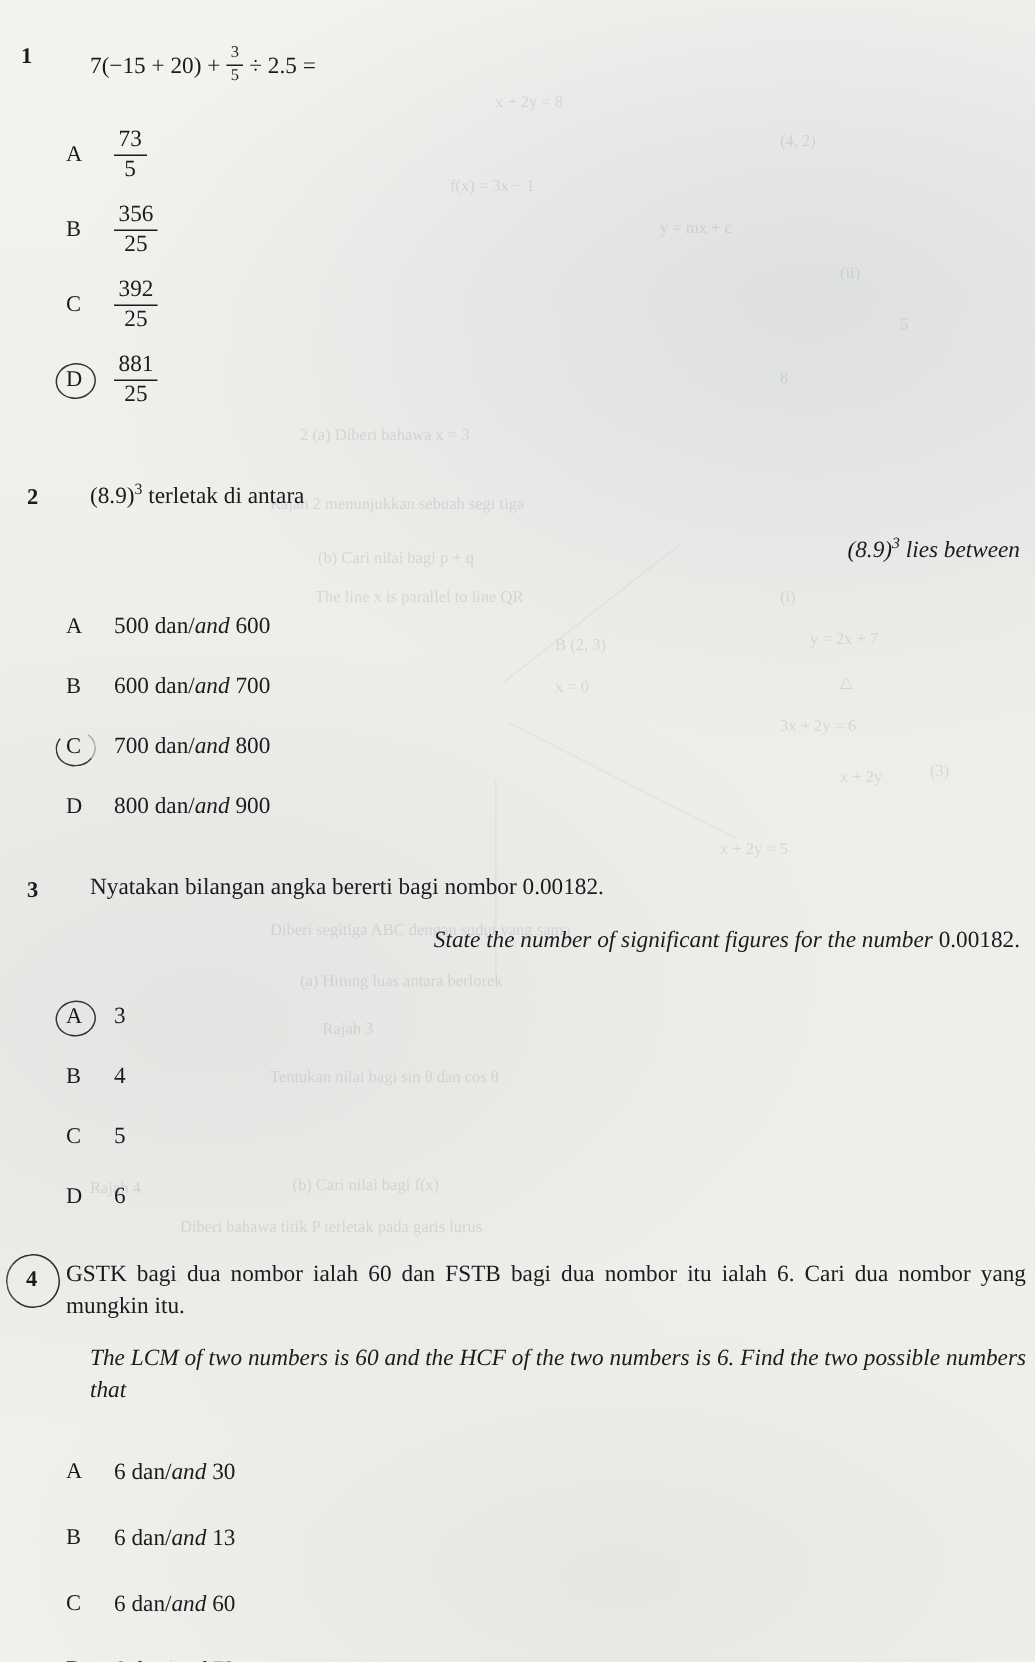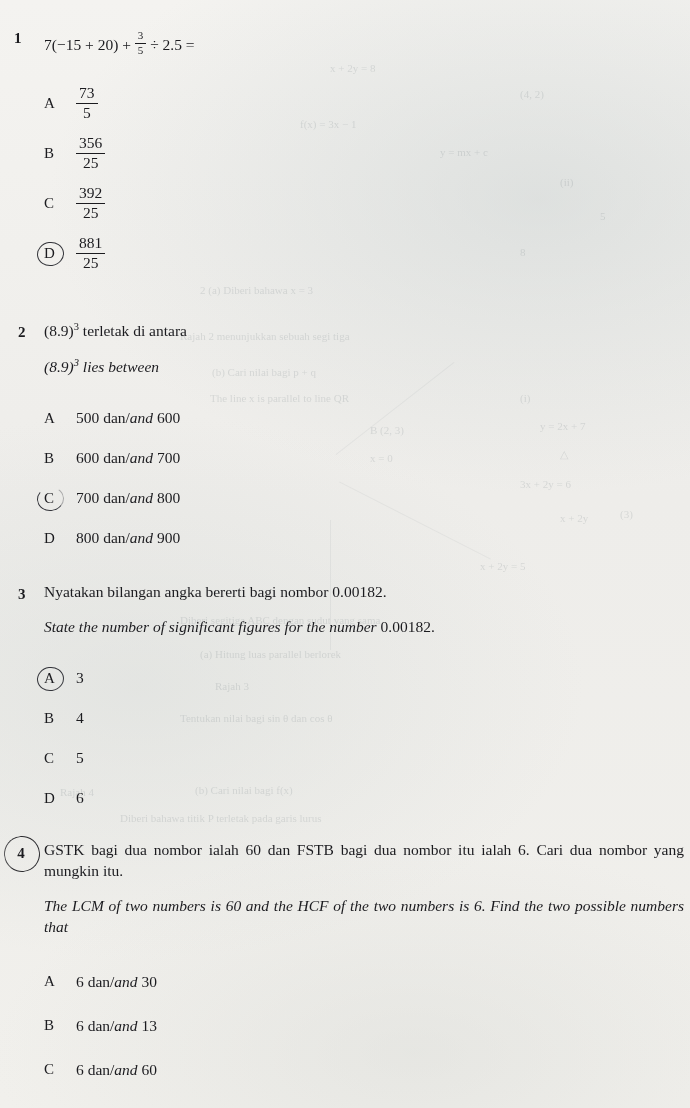--- a/index.html
+++ b/index.html
@@ -70,28 +70,29 @@
     position: absolute;
     left: 4px;
     width: 34px;
     height: 34px;
     border: 1.3px solid #2a2a2e;
     border-radius: 50%;
     border-left-color: rgba(42,42,46,0.85);
     transform: rotate(-6deg);
   }
   .stem {
-    margin-left: 44px;
+    margin-left: 60px;
     font-size: 15.5px;
     line-height: 1.35;
     padding-right: 10px;
   }
   .stem.en {
     font-style: italic;
     margin-top: 14px;
+    text-align: right;
   }
   .opts {
     margin: 8px 0 0 0;
     padding: 0;
     list-style: none;
   }
   .opt {
     position: relative;
     display: flex;
     align-items: center;
@@ -174,21 +175,21 @@
   <span style="left:520px; top:392px;">(i)</span>
   <span style="left:370px; top:424px;">B (2, 3)</span>
   <span style="left:540px; top:420px;">y = 2x + 7</span>
   <span style="left:560px; top:448px;">△</span>
   <span style="left:370px; top:452px;">x = 0</span>
   <span style="left:520px; top:478px;">3x + 2y = 6</span>
   <span style="left:560px; top:512px;">x + 2y</span>
   <span style="left:620px; top:508px;">(3)</span>
   <span style="left:480px; top:560px;">x + 2y = 5</span>
   <span style="left:180px; top:614px;">Diberi segitiga ABC dengan sudut yang sama</span>
-  <span style="left:200px; top:648px;">(a)  Hitung luas parallel berlorek</span>
+  <span style="left:200px; top:648px;">(a)  Hitung luas antara berlorek</span>
   <span style="left:215px; top:680px;">Rajah 3</span>
   <span style="left:180px; top:712px;">Tentukan nilai bagi  sin θ  dan  cos θ</span>
   <span style="left:195px; top:744px;margin-top:40px;">(b)  Cari nilai bagi  f(x)</span>
   <span style="left:60px; top:786px;">Rajah 4</span>
   <span style="left:120px; top:812px;">Diberi bahawa titik P terletak pada garis lurus</span>
   <div class="line" style="left:320px; top:408px; width:150px; height:1px; transform:rotate(-38deg);"></div>
   <div class="line" style="left:330px; top:520px; width:1px; height:130px;"></div>
   <div class="line" style="left:330px; top:520px; width:170px; height:1px; transform:rotate(27deg);"></div>
 </div>
 

